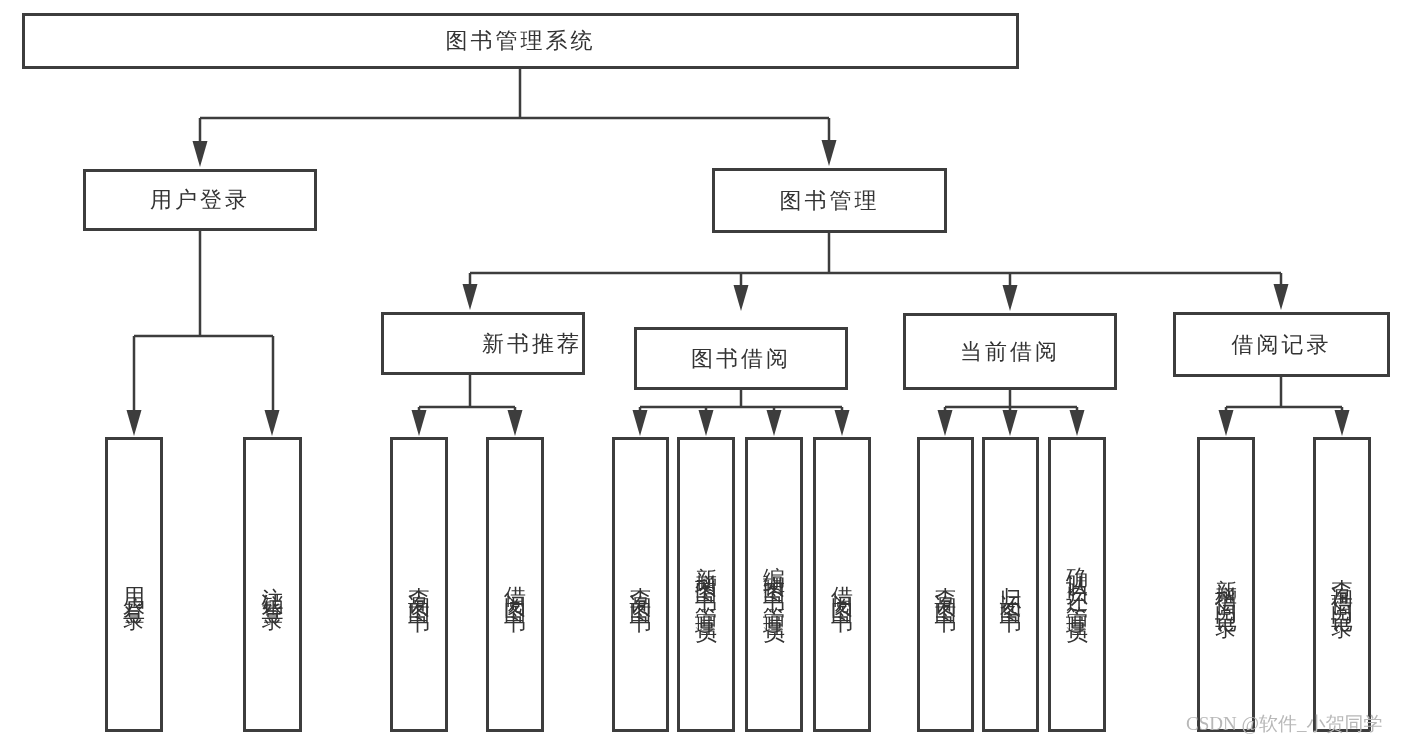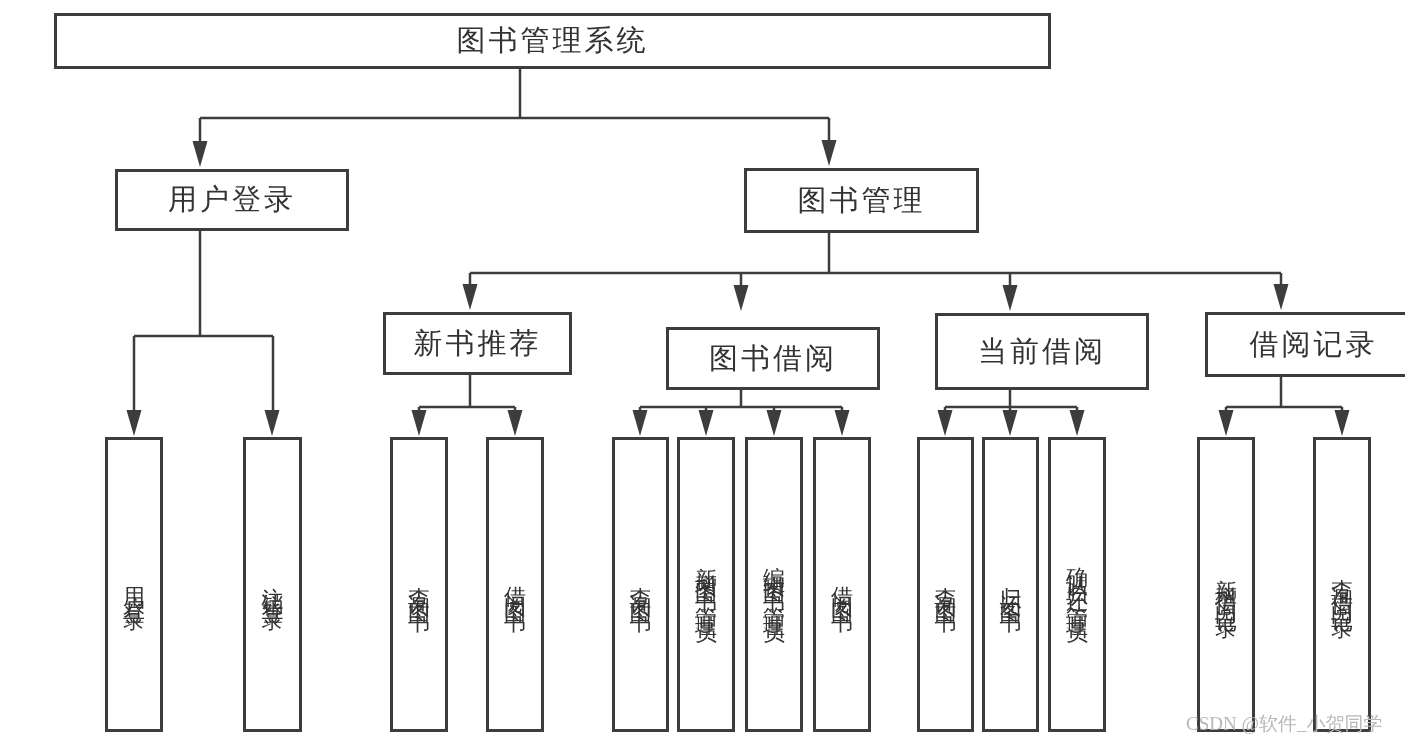--- a/index.html
+++ b/index.html
@@ -14,21 +14,21 @@
     position: absolute;
     background: #ffffff;
     border: 3px solid #3d3d3d;
     box-sizing: border-box;
     display: flex;
     align-items: center;
     justify-content: center;
     color: #333333;
     z-index: 2;
   }
-  .hnode { font-size: 29px; letter-spacing: 3px; white-space: nowrap; margin-left: 32px; }
+  .hnode { font-size: 22px; letter-spacing: 3px; white-space: nowrap; }
   .vnode { top: 437px; height: 295px; }
   .vtext {
     writing-mode: vertical-rl;
     text-orientation: mixed;
     font-size: 22px;
     letter-spacing: 8px;
     line-height: 1;
     color: #333333;
   }
   .connectors {
@@ -93,21 +93,21 @@
   <span>图书管理系统</span>
 </div>
 
 <div class="node hnode" style="left:83px; top:169px; width:234px; height:62px;">
   <span>用户登录</span>
 </div>
 <div class="node hnode" style="left:712px; top:168px; width:235px; height:65px;font-family:Liberation Serif, serif;">
   <span>图书管理</span>
 </div>
 
-<div class="node hnode" style="left:351px; top:312px; width:189px; height:63px;">
+<div class="node hnode" style="left:381px; top:312px; width:204px; height:63px;justify-content:flex-end;">
   <span>新书推荐</span>
 </div>
 <div class="node hnode" style="left:634px; top:327px; width:214px; height:63px;">
   <span>图书借阅</span>
 </div>
 <div class="node hnode" style="left:903px; top:313px; width:214px; height:77px;">
   <span>当前借阅</span>
 </div>
 <div class="node hnode" style="left:1173px; top:312px; width:217px; height:65px;">
   <span>借阅记录</span>

